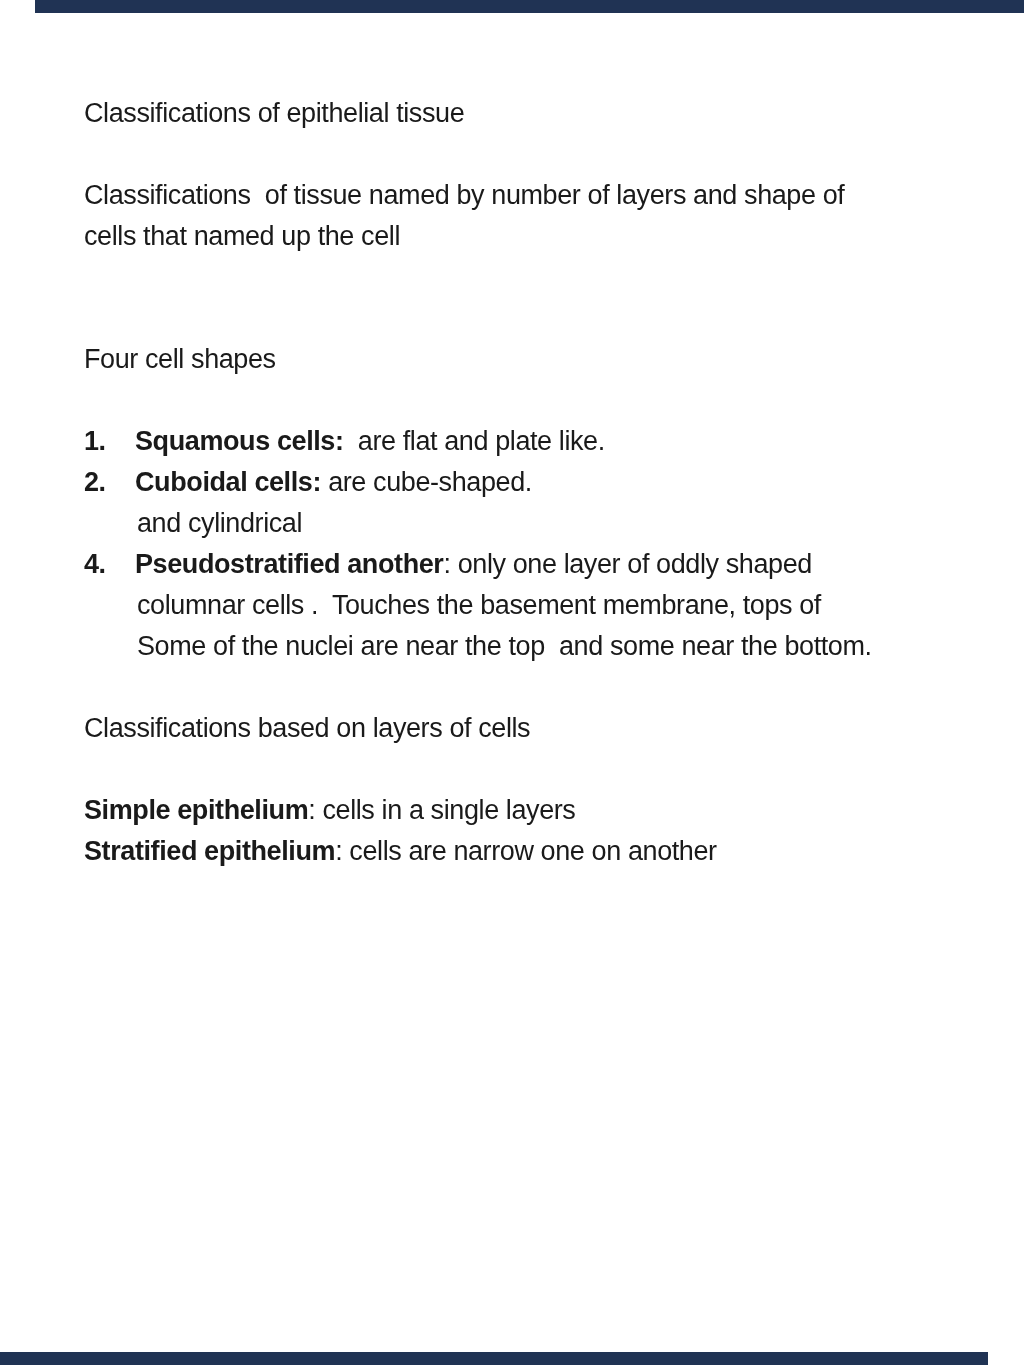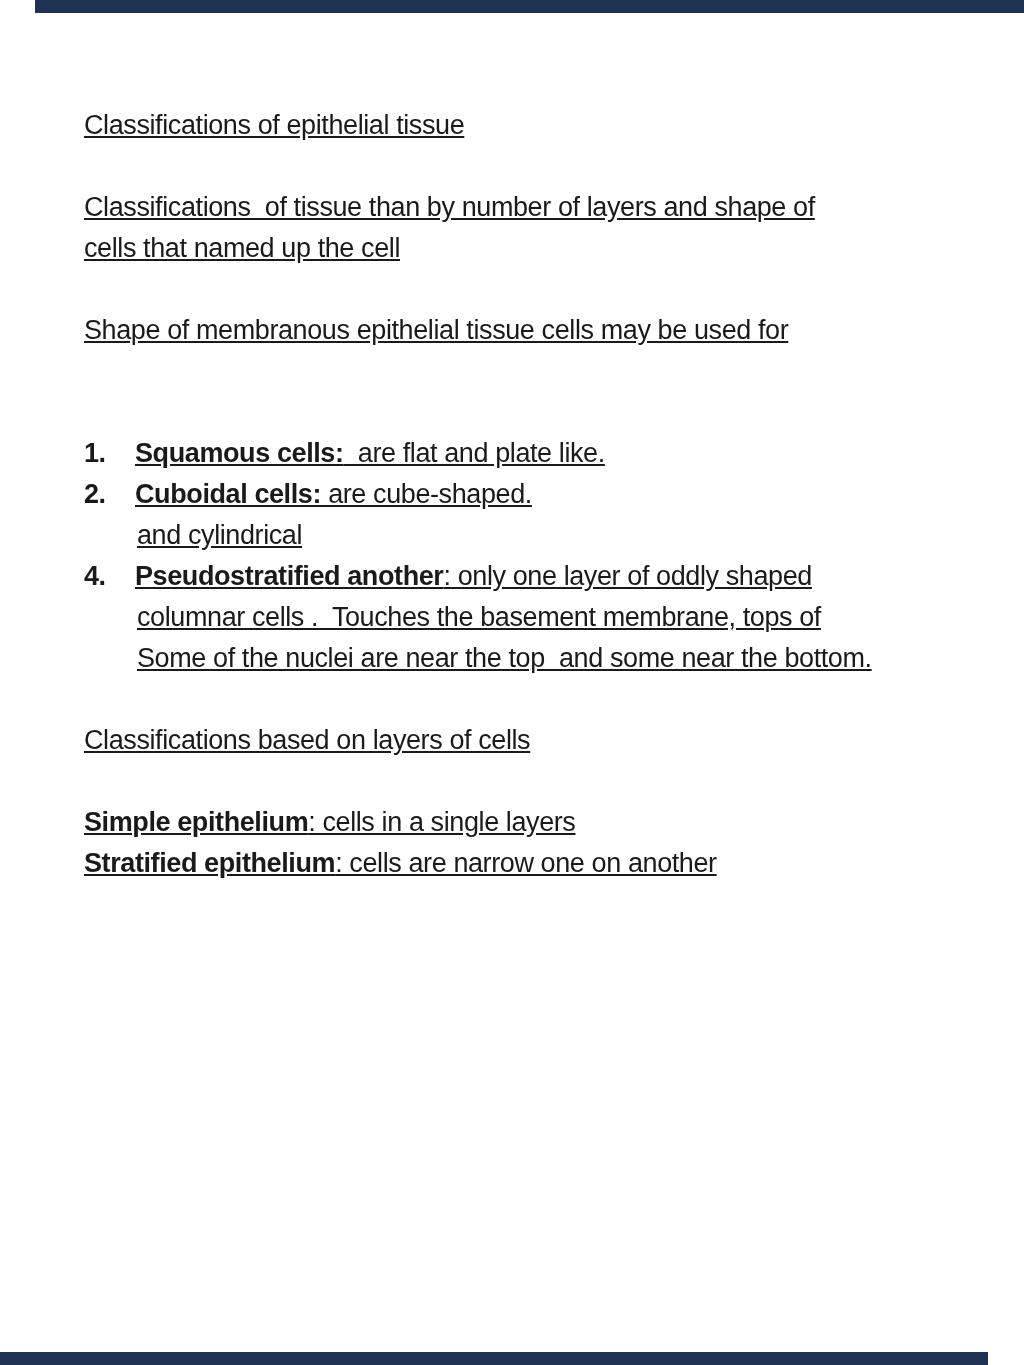--- a/index.html
+++ b/index.html
@@ -27,25 +27,24 @@
     right: 0;
   }
   .edge-bar.bottom {
     bottom: 0;
     left: 0;
     width: 988px;
   }
   .content {
     position: absolute;
     left: 84px;
-    top: 105px;
+    top: 93px;
     width: 940px;
     font-size: 27px;
     letter-spacing: -0.4px;
-    text-decoration: underline;
   }
   .line {
     height: 41px;
     line-height: 41px;
     white-space: pre;
   }
   .line.blank {
     height: 41px;
   }
   .line.cont {
@@ -65,27 +64,27 @@
 
 <div class="page">
 
   <div class="edge-bar top"></div>
 
   <div class="content">
 
     <div class="line">Classifications of epithelial tissue</div>
     <div class="line blank"></div>
 
-    <div class="line">Classifications  of tissue than by number of layers and shape of</div>
+    <div class="line">Classifications  of tissue named by number of layers and shape of</div>
     <div class="line">cells that named up the cell</div>
     <div class="line blank"></div>
 
-    <div class="line">Shape of membranous epithelial tissue cells may be used for</div>
     <div class="line blank"></div>
 
+    <div class="line">Four cell shapes</div>
     <div class="line blank"></div>
 
     <div class="line"><span class="num">1.</span><span class="bold">Squamous cells:</span><span>  are flat and plate like.</span></div>
 
     <div class="line"><span class="num">2.</span><span class="bold">Cuboidal cells:</span><span> are cube-shaped.</span></div>
 
     <div class="line cont">and cylindrical</div>
 
     <div class="line"><span class="num">4.</span><span class="bold">Pseudostratified another</span><span>: only one layer of oddly shaped</span></div>
     <div class="line cont">columnar cells .  Touches the basement membrane, tops of</div>

